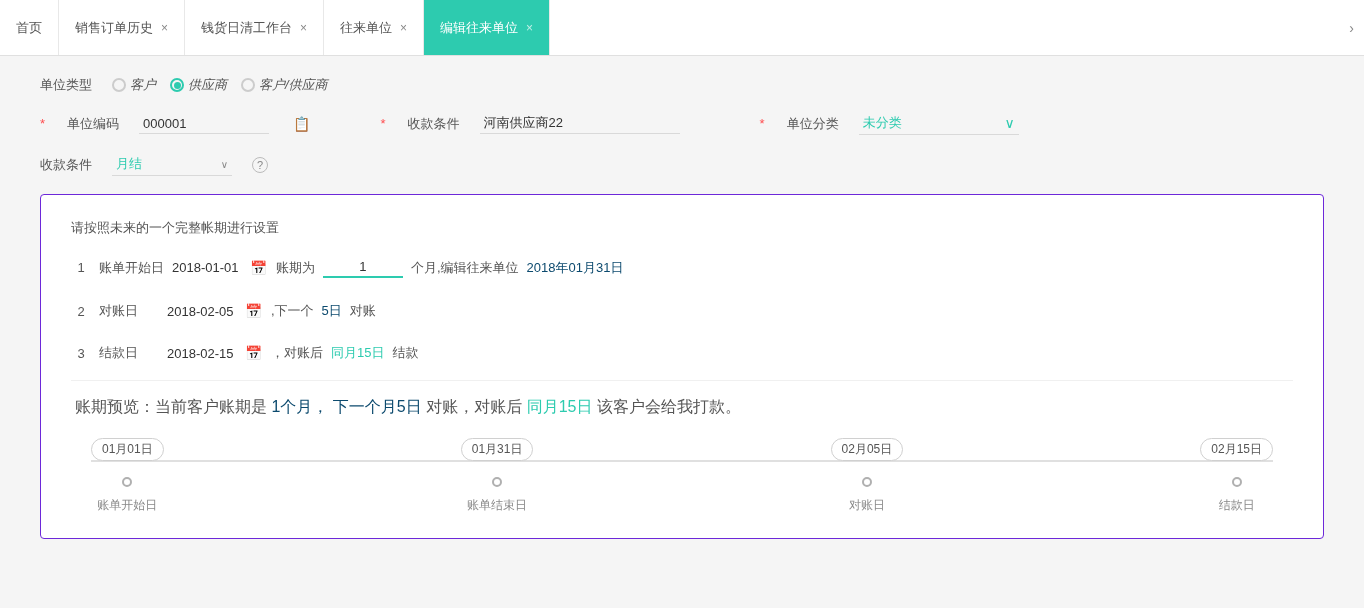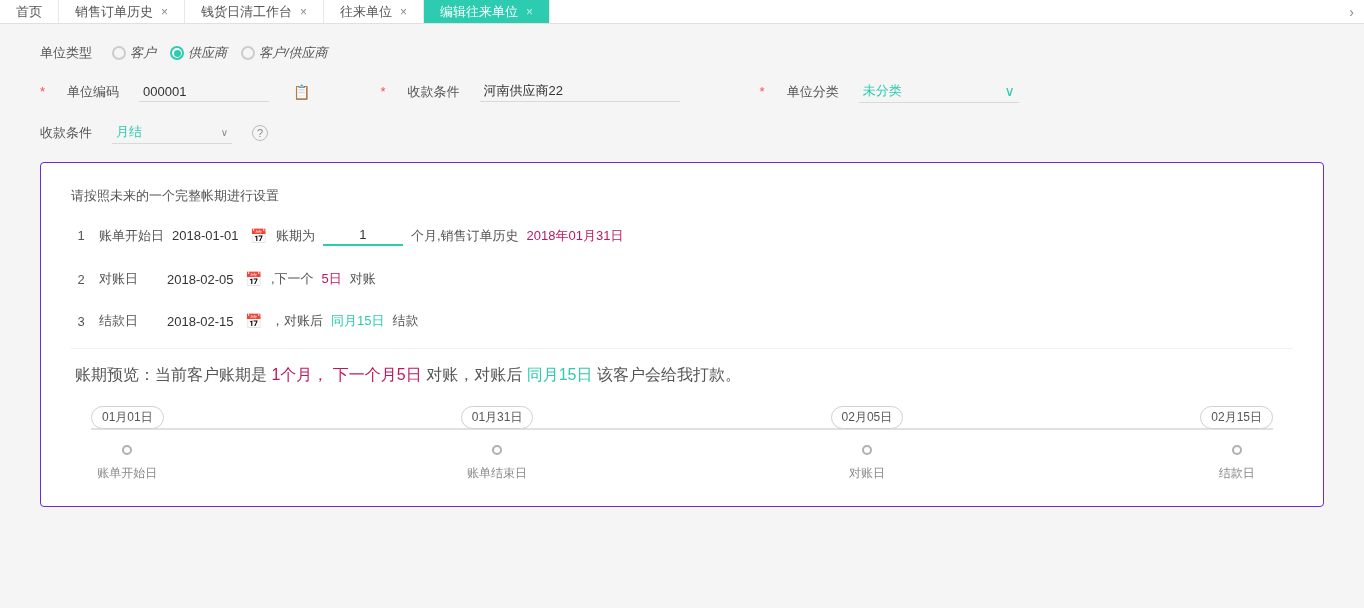--- a/index.html
+++ b/index.html
@@ -4,21 +4,21 @@
   <style>
     * { box-sizing: border-box; margin: 0; padding: 0; }
     body { font-family: 'Microsoft YaHei', Arial, sans-serif; font-size: 13px; color: #333; background: #f5f5f5; }
 
     
     .tabs-bar {
       display: flex;
       align-items: stretch;
       background: #fff;
       border-bottom: 1px solid #e0e0e0;
-      height: 24px;
+      height: 56px;
     }
     .tab-item {
       display: flex;
       align-items: center;
       padding: 0 16px;
       cursor: pointer;
       border-right: 1px solid #e8e8e8;
       font-size: 13px;
       color: #555;
       white-space: nowrap;
@@ -175,21 +175,21 @@
       min-width: 60px;
     }
     .period-date {
       font-size: 13px;
       color: #333;
     }
     .period-suffix {
       font-size: 13px;
       color: #555;
     }
-    .highlight-orange { color: #be185d; }
+    .highlight-orange { color: #0c4a6e; }
     .highlight-teal { color: #2dcbaf; }
     .period-input {
       border: none;
       border-bottom: 2px solid #2dcbaf;
       outline: none;
       font-size: 13px;
       width: 80px;
       color: #333;
       text-align: center;
       padding: 2px 4px;
@@ -348,21 +348,21 @@
   <div class="section-card">
     <div class="section-title">请按照未来的一个完整帐期进行设置</div>
 
     <div class="period-row">
       <span class="period-num">1</span>
       <span class="period-field-label">账单开始日</span>
       <span class="period-date">2018-01-01</span>
       <span class="cal-icon">📅</span>
       <span class="period-suffix">账期为</span>
       <input class="period-input" type="text" value="1" style="width: 80px;">
-      <span class="period-suffix">个月,销售订单历史</span>
+      <span class="period-suffix">个月,编辑往来单位</span>
       <span class="highlight-orange">2018年01月31日</span>
     </div>
 
     <div class="period-row">
       <span class="period-num">2</span>
       <span class="period-field-label">对账日</span>
       <span class="period-date">2018-02-05</span>
       <span class="cal-icon">📅</span>
       <span class="period-suffix">,下一个</span>
       <span class="highlight-orange">5日</span>

